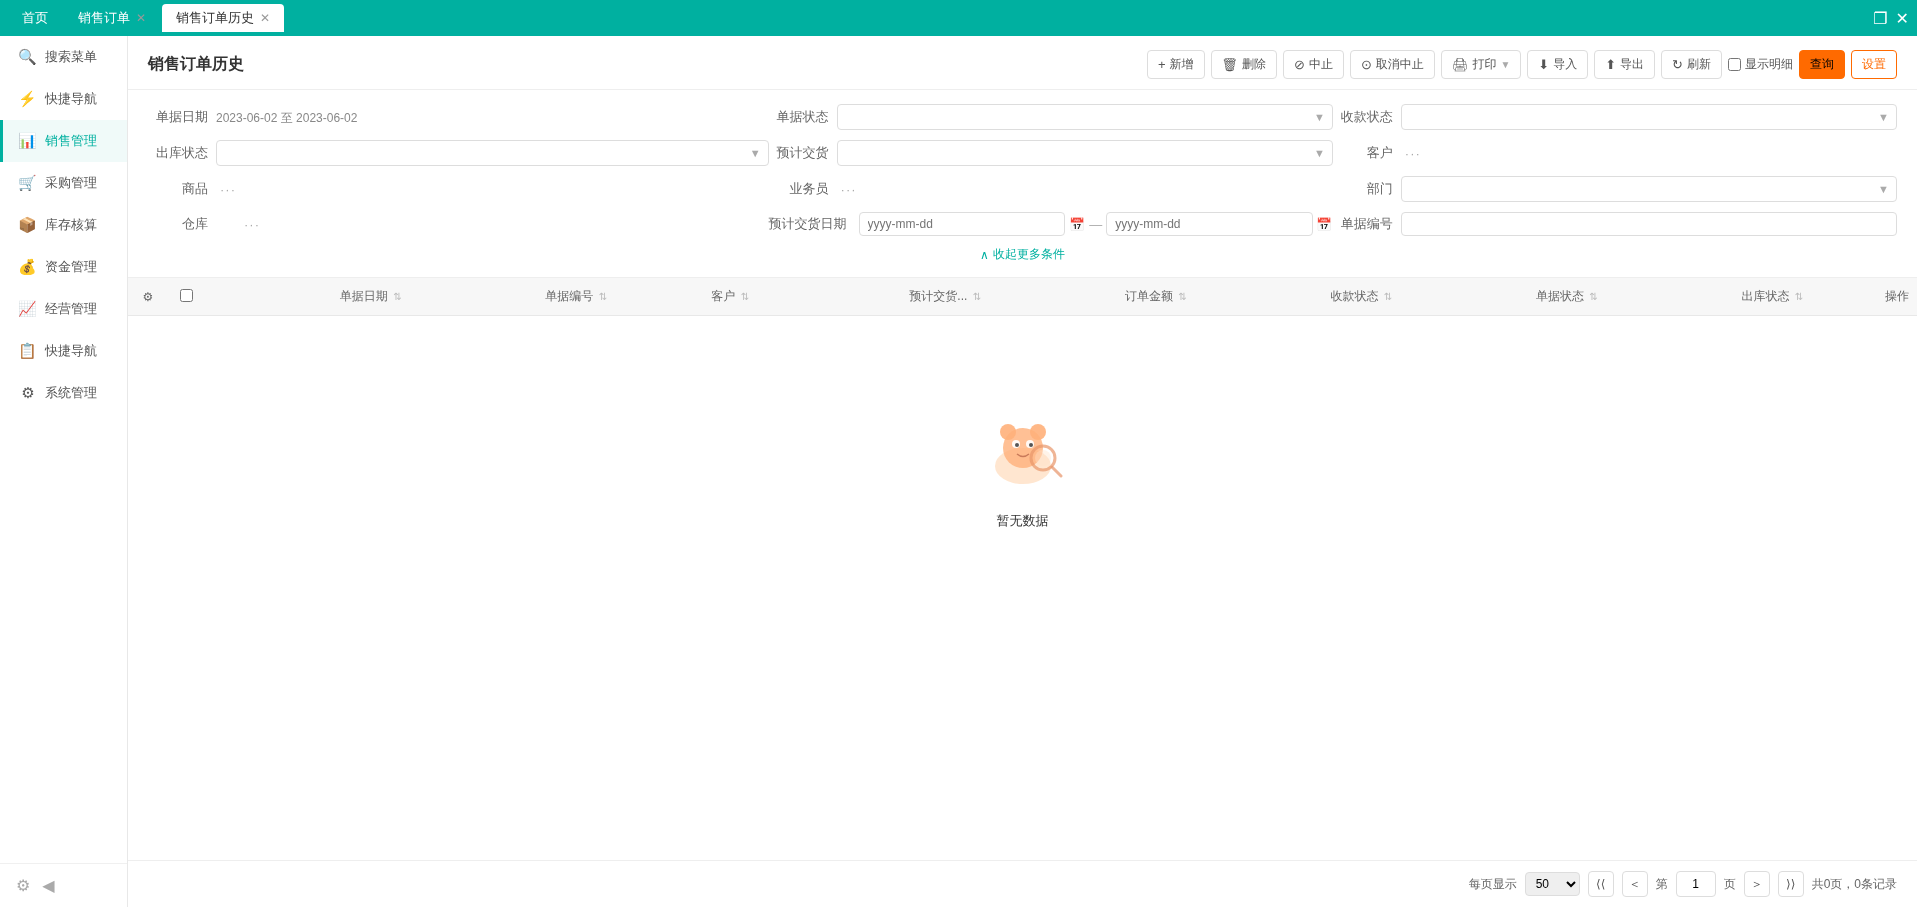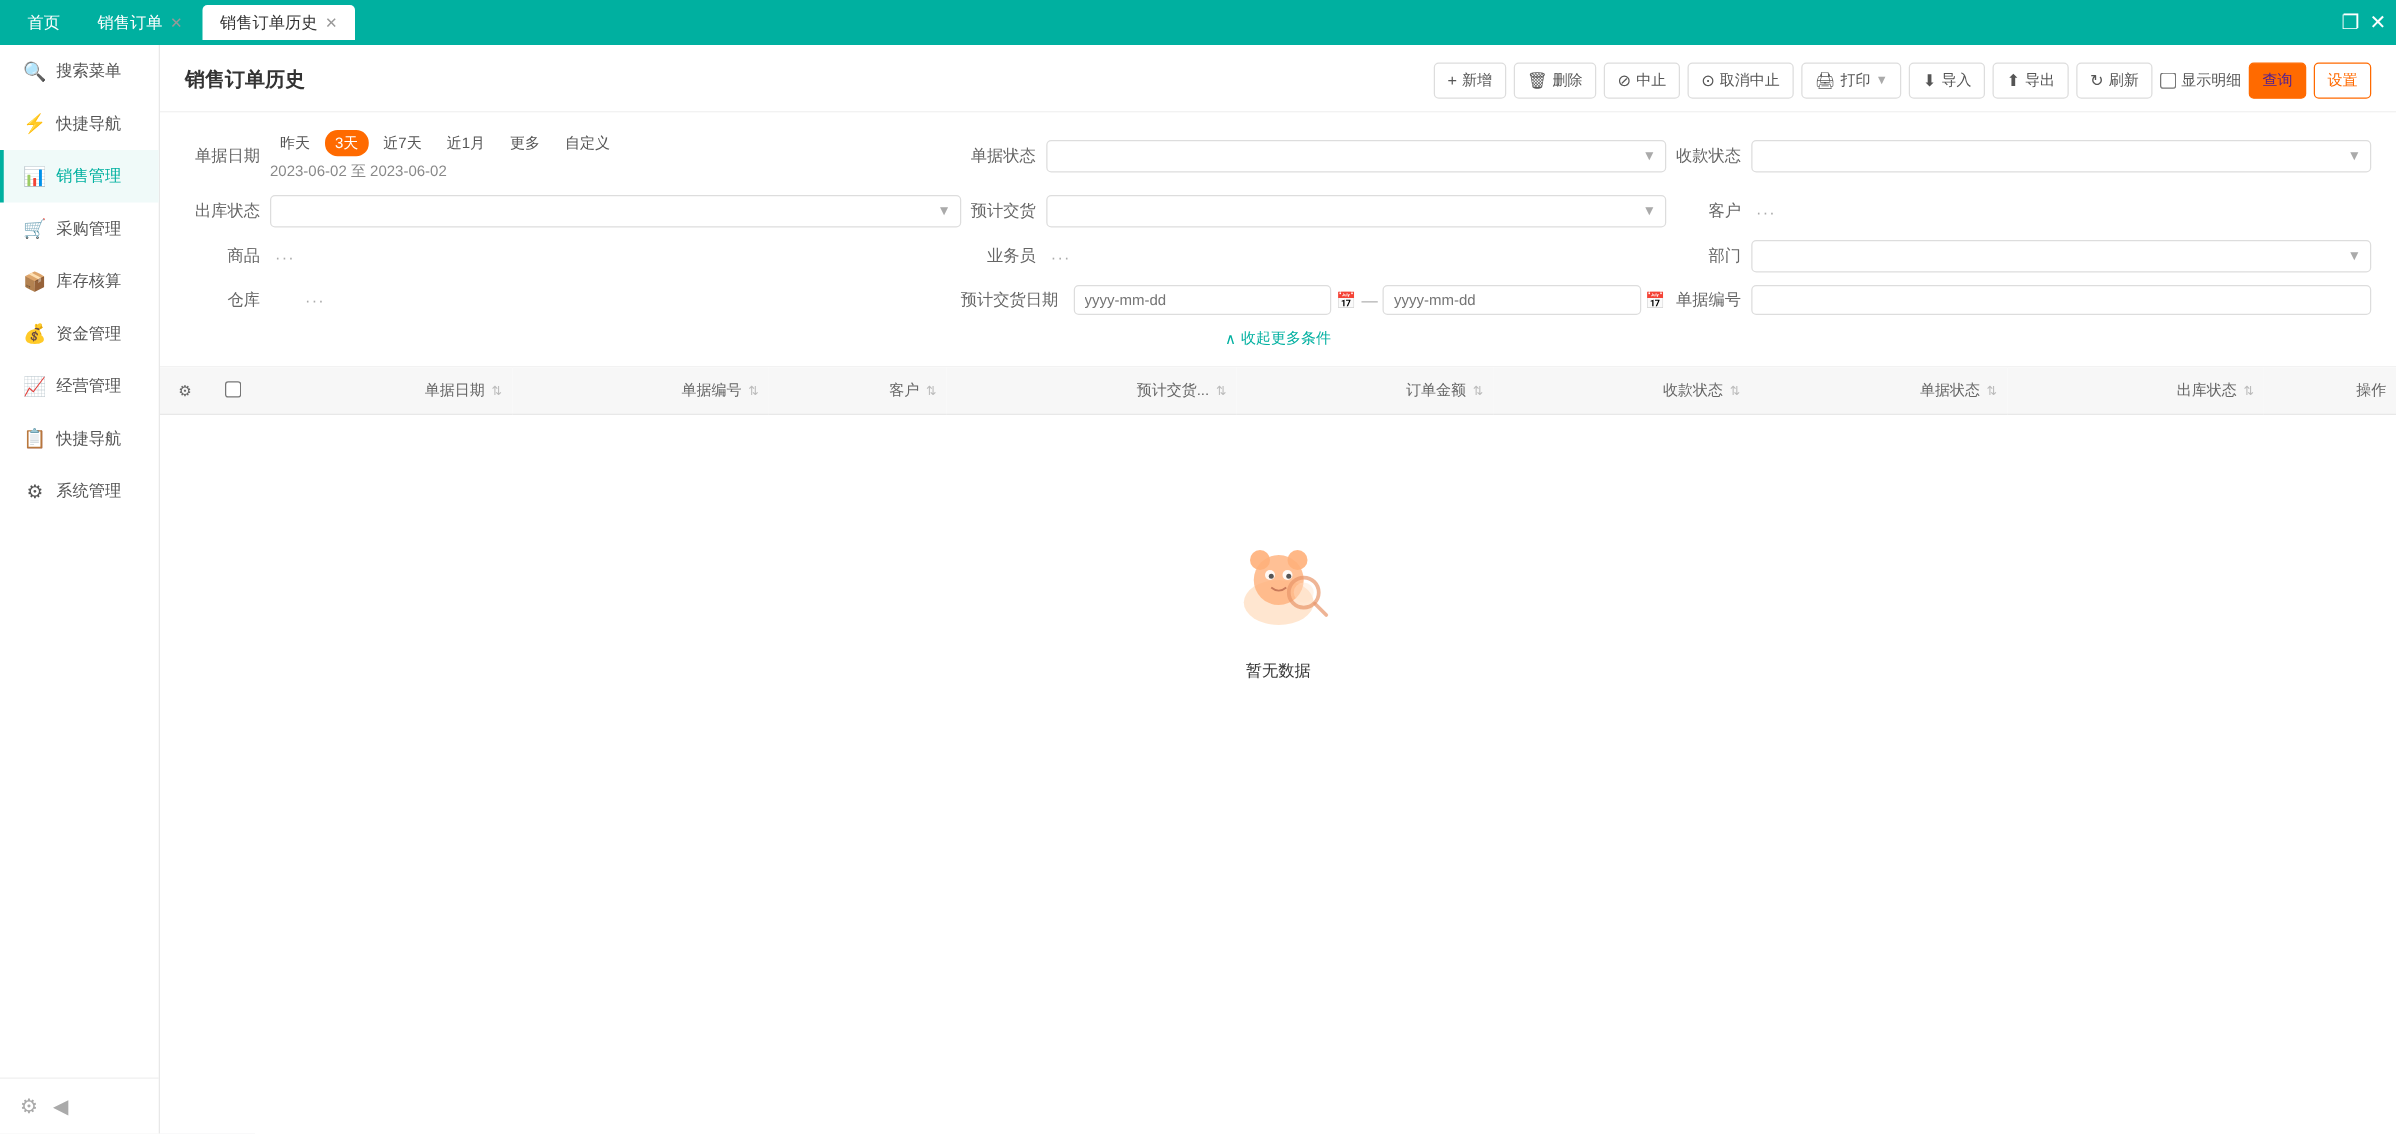--- a/index.html
+++ b/index.html
@@ -25,21 +25,21 @@
     .sidebar-bottom { margin-top: auto; display: flex; align-items: center; padding: 12px 16px; gap: 12px; border-top: 1px solid #f0f0f0; }
 
     
     .content { flex: 1; overflow: auto; display: flex; flex-direction: column; background: #f5f7f9; }
 
     
     .page-title-bar { background: #fff; padding: 14px 20px 10px; border-bottom: 1px solid #eee; display: flex; align-items: center; justify-content: space-between; flex-shrink: 0; }
     .page-title { font-size: 16px; font-weight: bold; color: #333; }
     .toolbar { display: flex; align-items: center; gap: 6px; }
     .toolbar-btn { display: flex; align-items: center; gap: 4px; padding: 5px 10px; border: 1px solid #ddd; border-radius: 4px; background: #fff; cursor: pointer; font-size: 12px; color: #555; white-space: nowrap; }
-    .toolbar-btn.primary { background: #ff6a00; border-color: #ff6a00; color: #4c1d95; }
+    .toolbar-btn.primary { background: #ff6a00; border-color: #ff6a00; color: #000000; }
     .toolbar-btn .btn-icon { font-size: 13px; }
     .checkbox-label { display: flex; align-items: center; gap: 4px; font-size: 12px; color: #555; cursor: pointer; }
 
     
     .filter-area { background: #fff; padding: 14px 20px; border-bottom: 1px solid #eee; flex-shrink: 0; }
     .filter-row { display: flex; align-items: center; gap: 0; margin-bottom: 10px; }
     .filter-item { display: flex; align-items: center; flex: 1; min-width: 0; }
     .filter-label { color: #666; font-size: 13px; white-space: nowrap; min-width: 60px; text-align: right; margin-right: 8px; }
     .filter-label.wide { min-width: 72px; }
     .filter-input { flex: 1; border: 1px solid #ddd; border-radius: 4px; padding: 4px 8px; font-size: 12px; color: #333; outline: none; }
@@ -186,28 +186,20 @@
         </button>
       </div>
     </div>
 
     <div class="filter-area">
 
       <div class="filter-row">
         <div class="filter-item" style="flex:2.2;">
           <span class="filter-label">单据日期</span>
           <div style="display:flex; flex-direction:column; gap:2px; flex:1;">
-            <div class="date-filter">
-              <span class="date-chip">昨天</span>
-              <span class="date-chip active">3天</span>
-              <span class="date-chip">近7天</span>
-              <span class="date-chip">近1月</span>
-              <span class="date-chip">更多</span>
-              <span class="date-chip">自定义</span>
-            </div>
             <div class="date-range">2023-06-02 至 2023-06-02</div>
           </div>
         </div>
         <div class="filter-item" style="flex:2;">
           <span class="filter-label">单据状态</span>
           <div class="filter-select-wrap">
             <select>
               <option value=""></option>
             </select>
             <span class="arrow">▼</span>
@@ -360,15 +352,31 @@
 
             <circle cx="70" cy="62" r="12" fill="none" stroke="#e8956a" stroke-width="3" opacity="0.7"></circle>
             <circle cx="70" cy="62" r="8" fill="#ffe0c8" opacity="0.4"></circle>
             <line x1="79" y1="71" x2="88" y2="80" stroke="#e8956a" stroke-width="3" stroke-linecap="round" opacity="0.7"></line>
           </svg>
         </div>
         <div>暂无数据</div>
       </div>
     </div>
 
+    <div class="pagination-bar">
+      <span class="pagination-text">每页显示</span>
+      <select>
+        <option value="50">50</option>
+        <option value="20">20</option>
+        <option value="100">100</option>
+      </select>
+      <span class="pager-btn">⟨⟨</span>
+      <span class="pager-btn">＜</span>
+      <span class="pagination-text">第</span>
+      <input type="text" class="pager-input" value="1" style="">
+      <span class="pagination-text">页</span>
+      <span class="pager-btn">＞</span>
+      <span class="pager-btn">⟩⟩</span>
+      <span class="pagination-text">共0页，0条记录</span>
+    </div>
 
   </div>
 </div>
 
 </body></html>

